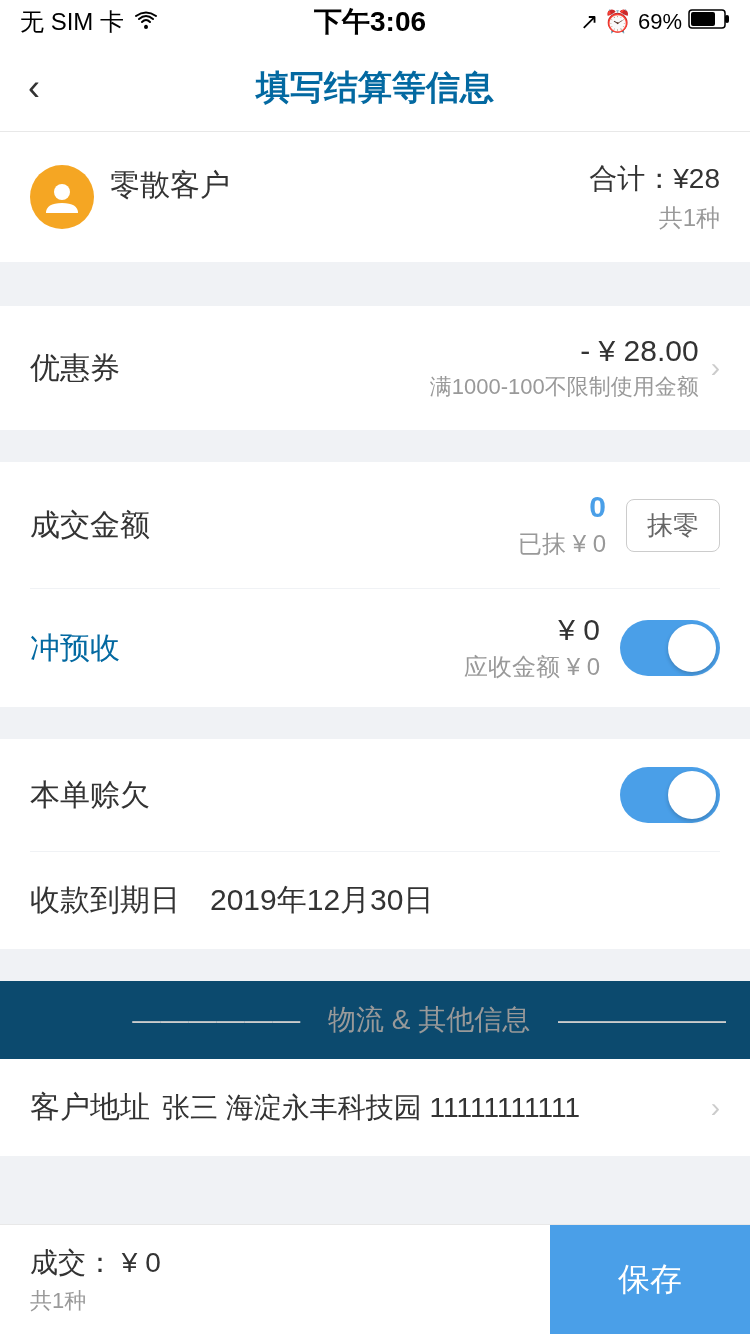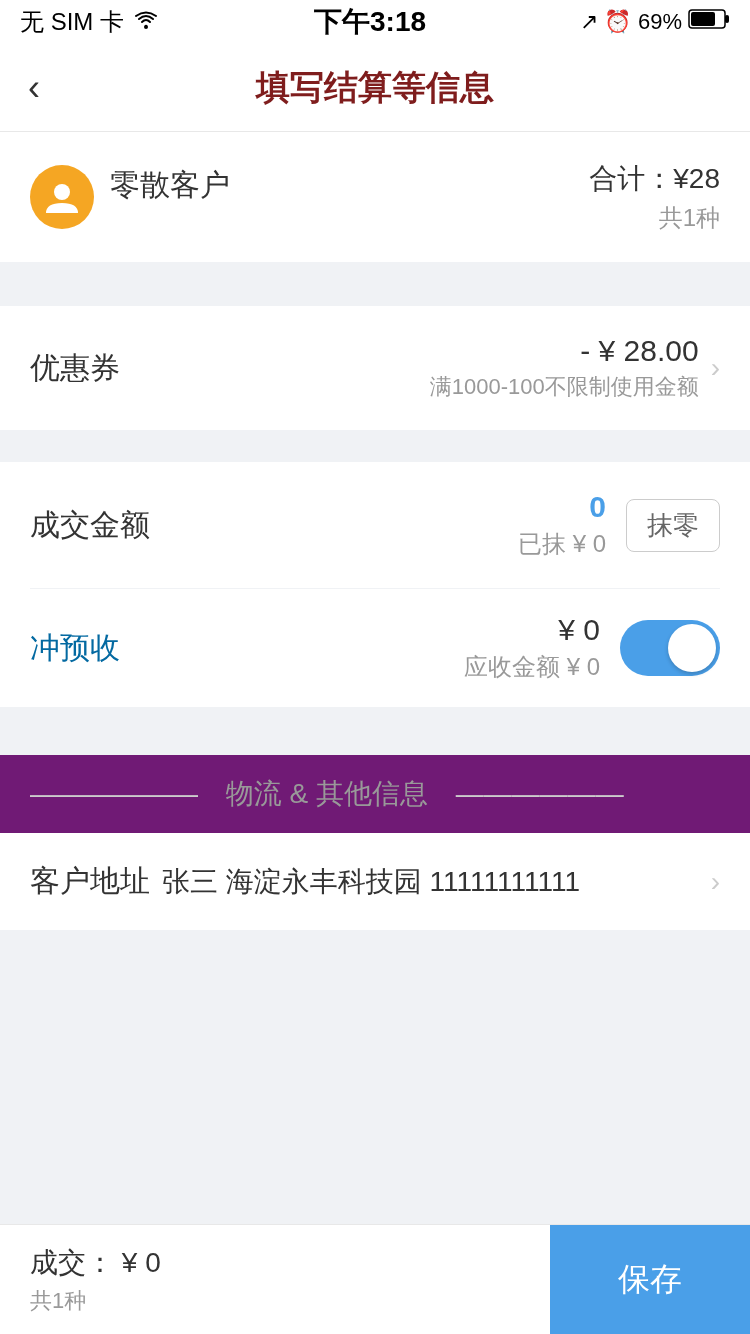--- a/index.html
+++ b/index.html
@@ -42,21 +42,21 @@
     .nav-back {
       position: absolute;
       left: 28px;
       font-size: 36px;
       color: #333;
       cursor: pointer;
     }
     .nav-title {
       font-size: 34px;
       font-weight: 600;
-      color: #7f1d1d;
+      color: #0369a1;
     }
 
     
     .content {
       padding-bottom: 120px;
     }
 
     
     .card-section {
       background: #fff;
@@ -203,23 +203,23 @@
       align-items: center;
       padding: 28px 30px;
       background: #fff;
       gap: 30px;
     }
     .due-label { font-size: 30px; color: #333; }
     .due-value { font-size: 30px; color: #333; }
 
     
     .logistics-header {
-      background: #701a75;
-      padding: 20px 30px;
-      text-align: left;
+      background: #0c4a6e;
+      padding: 20px 24px;
+      text-align: right;
     }
     .logistics-label { font-size: 28px; color: #999; }
 
     
     .address-row {
       display: flex;
       align-items: center;
       justify-content: space-between;
       padding: 28px 30px;
       background: #fff;
@@ -280,21 +280,21 @@
     <span>
       <svg width="28" height="20" viewBox="0 0 28 20">
         <path d="M14 16 Q14 16 14 16" stroke="#000" stroke-width="2.5" fill="none" stroke-linecap="round"></path>
         <path d="M10 12 Q14 8 18 12" stroke="#000" stroke-width="2" fill="none" stroke-linecap="round"></path>
         <path d="M7 9 Q14 3 21 9" stroke="#000" stroke-width="2" fill="none" stroke-linecap="round"></path>
         <path d="M4 6 Q14 -1 24 6" stroke="#000" stroke-width="2" fill="none" stroke-linecap="round"></path>
         <circle cx="14" cy="17" r="2" fill="#000"></circle>
       </svg>
     </span>
   </div>
-  <div class="status-center">下午3:18</div>
+  <div class="status-center">下午3:06</div>
   <div class="status-right">
     <span>↗</span>
     <span>⏰</span>
     <span>69%</span>
     <span>
       <svg width="42" height="22" viewBox="0 0 42 22">
         <rect x="1" y="2" width="36" height="18" rx="3" ry="3" stroke="#000" stroke-width="1.5" fill="none"></rect>
         <rect x="37" y="7" width="4" height="8" rx="2" fill="#000"></rect>
         <rect x="3" y="4" width="24" height="14" rx="2" fill="#000"></rect>
       </svg>
@@ -367,20 +367,35 @@
         </div>
         <div class="toggle">
           <div class="toggle-thumb"></div>
         </div>
       </div>
     </div>
   </div>
 
   <div class="section-divider"></div>
 
+  <div class="card-section">
+    <div class="debt-row">
+      <span class="debt-label">本单赊欠</span>
+      <div class="toggle">
+        <div class="toggle-thumb"></div>
+      </div>
+    </div>
+
+    <div class="divider"></div>
+
+    <div class="due-date-row">
+      <span class="due-label">收款到期日</span>
+      <span class="due-value">2019年12月30日</span>
+    </div>
+  </div>
 
   <div class="section-divider"></div>
 
   <div class="logistics-header">
     <span class="logistics-label">
       <span style="color:#ccc;margin-right:20px;">——————</span>
       <span>物流 &amp; 其他信息</span>
       <span style="color:#ccc;margin-left:20px;">——————</span>
     </span>
   </div>

